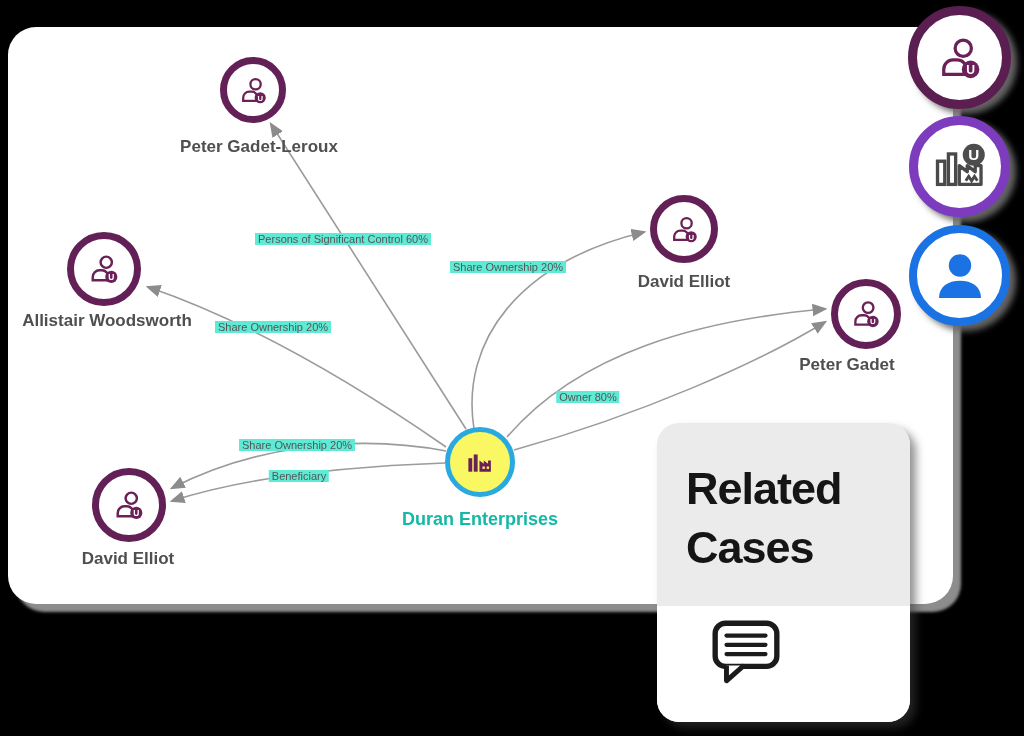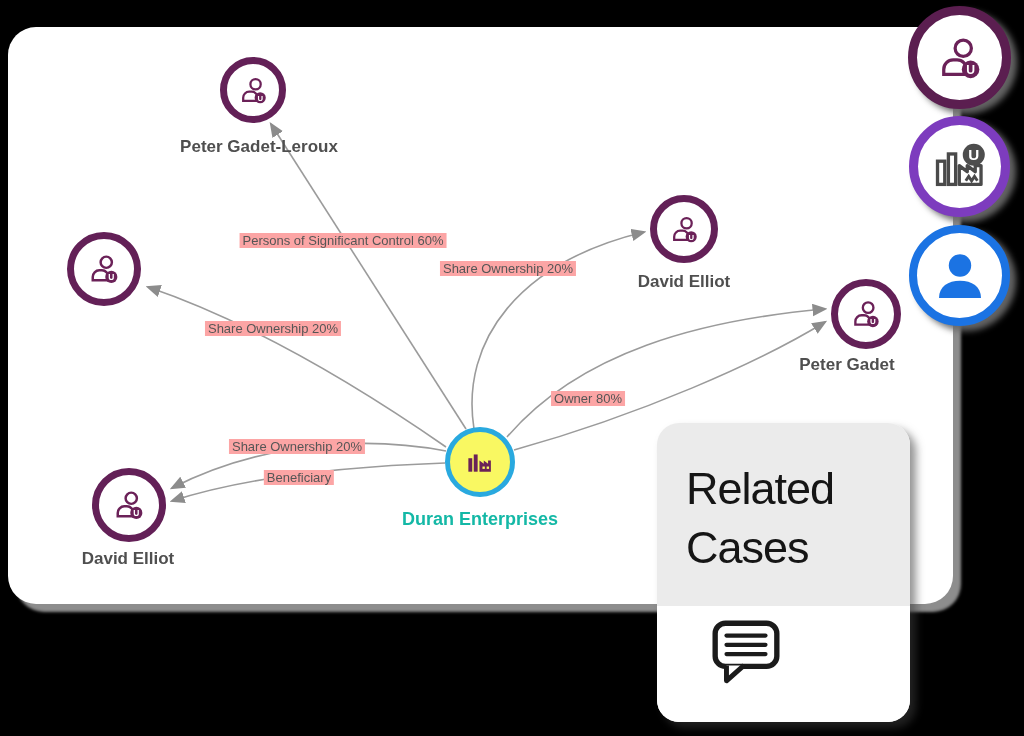--- a/index.html
+++ b/index.html
@@ -21,30 +21,30 @@
           display:flex; align-items:center; justify-content:center; }
   .person-node { border:7px solid #632057; }
   .company-node { border:5px solid #29a9df; background:#f9f862; }
   .node svg { display:block; }
 
   .node-label { position:absolute; z-index:3; transform:translateX(-50%);
                 white-space:nowrap; font-size:17px; color:#4f4f4f;font-weight:bold; }
   .node-label.bold { font-weight:bold; font-size:18px; color:#14b8a6; }
 
   .edge-label { position:absolute; z-index:3; transform:translateX(-50%);
-                white-space:nowrap; font-size:13px; color:#565656;
-                background:#fca5a5; padding:0 3px; }
+                white-space:nowrap; font-size:11px; color:#565656;
+                background:#5eead4; padding:0 3px; }
 
   
   .related-panel { position:absolute; left:657px; top:423px; width:253px; height:299px;
                    background:#fff; border-radius:22px; z-index:4;
                    box-shadow:6px 6px 8px rgba(60,60,60,0.55); }
   .related-header { height:183px; background:#ebebeb; border-radius:22px 22px 0 0;
                     padding:36px 24px 0 29px; }
-  .related-title { font-size:45px; line-height:59px; font-weight:normal; color:#151515;
+  .related-title { font-size:45px; line-height:59px; font-weight:bold; color:#151515;
                    letter-spacing:-1px; }
   .related-body { height:116px; background:#fff; border-radius:0 0 22px 22px;
                   position:relative; }
   .chat-icon-box { position:absolute; left:52px; top:11px; }
 
   
   .side-badge { position:absolute; border-radius:50%; background:#fff; z-index:5;
                 display:flex; align-items:center; justify-content:center;
                 box-shadow:6px 5px 6px rgba(104,104,104,0.95); }
   .badge-1 { left:908px; top:6px;   width:103px; height:103px; border:9px solid #5b1e50; }
@@ -96,20 +96,21 @@
   <div class="node-label" style="left:684px;top:272px">David Elliot</div>
 
   <div class="node person-node" style="left:67px;top:232px;width:74px;height:74px">
     <svg width="36" height="36" viewBox="0 0 32 32">
       <path d="M6 26 v-3 a5.8 5.8 0 0 1 5.8-5.8 h2.4 a5.8 5.8 0 0 1 5.8 5.8 V26 Z" fill="#fff" stroke="#6b2158" stroke-width="2.2"></path>
       <circle cx="18" cy="10" r="5" fill="#fff" stroke="#6b2158" stroke-width="2.2"></circle>
       <circle cx="22.5" cy="23" r="5.4" fill="#6b2158"></circle>
       <text x="22.5" y="25.7" font-size="7.5" font-weight="bold" fill="#fff" text-anchor="middle">U</text>
     </svg>
   </div>
+  <div class="node-label" style="left:107px;top:311px">Allistair Woodsworth</div>
 
   <div class="node person-node" style="left:831px;top:279px;width:70px;height:70px">
     <svg width="34" height="34" viewBox="0 0 32 32">
       <path d="M6 26 v-3 a5.8 5.8 0 0 1 5.8-5.8 h2.4 a5.8 5.8 0 0 1 5.8 5.8 V26 Z" fill="#fff" stroke="#6b2158" stroke-width="2.2"></path>
       <circle cx="18" cy="10" r="5" fill="#fff" stroke="#6b2158" stroke-width="2.2"></circle>
       <circle cx="22.5" cy="23" r="5.4" fill="#6b2158"></circle>
       <text x="22.5" y="25.7" font-size="7.5" font-weight="bold" fill="#fff" text-anchor="middle">U</text>
     </svg>
   </div>
   <div class="node-label" style="left:847px;top:355px">Peter Gadet</div>

